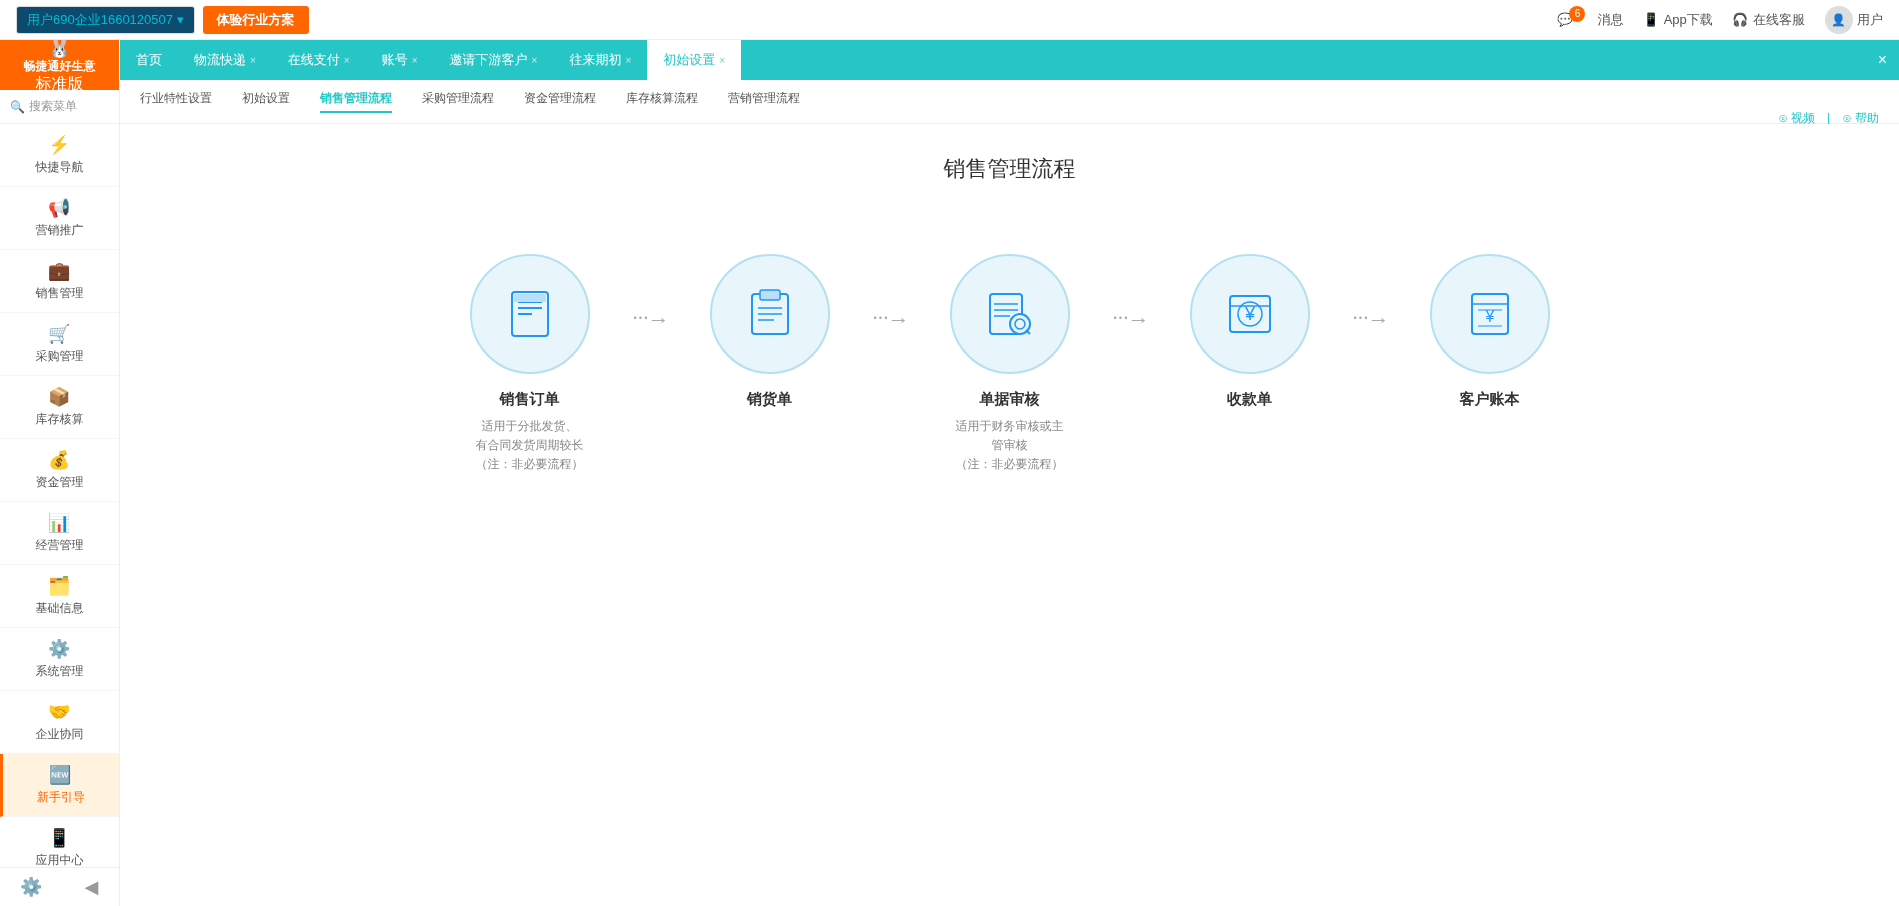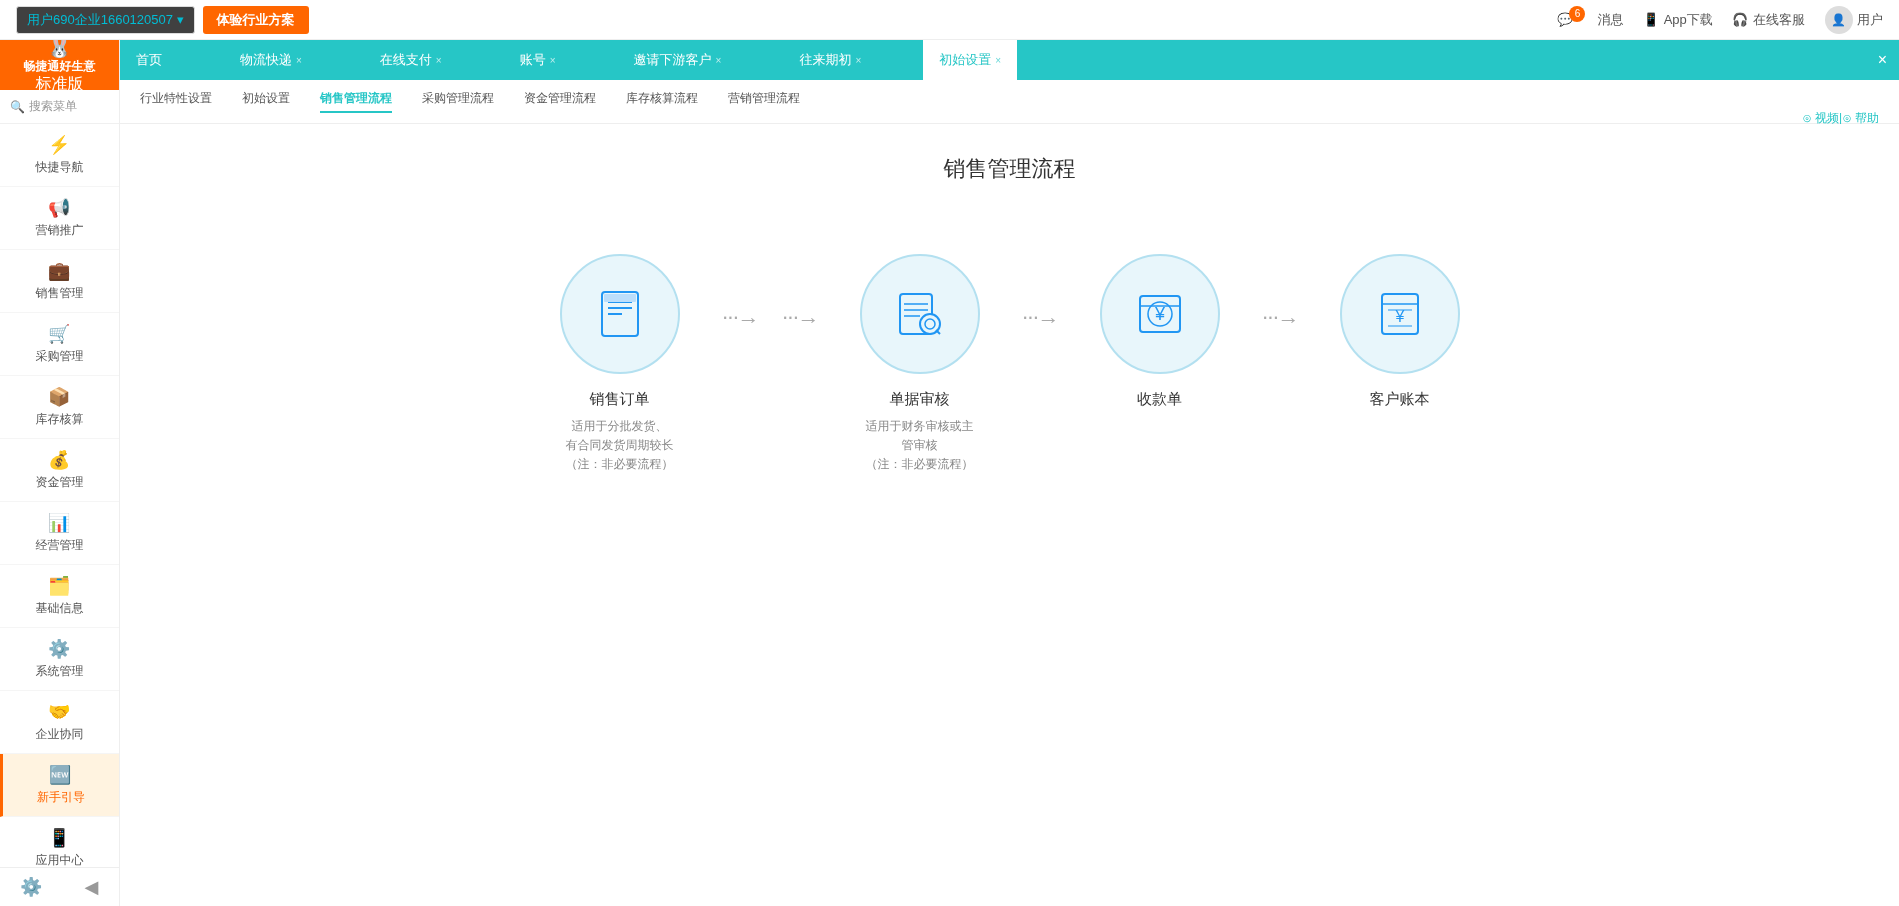--- a/index.html
+++ b/index.html
@@ -13,21 +13,21 @@
       align-items: center;
       justify-content: space-between;
       padding: 0 16px;
       border-bottom: 1px solid #eee;
       flex-shrink: 0;
     }
     .top-bar-left { display: flex; align-items: center; gap: 8px; }
     .user-selector {
       display: flex; align-items: center; gap: 4px;
       border: 1px solid #ddd; padding: 4px 10px; border-radius: 3px;
-      font-size: 13px; cursor: pointer; background: #404040;
+      font-size: 13px; cursor: pointer; background: #0c4a6e;
     }
     .user-selector span { color: #00bcd4; }
     .btn-experience {
       background: #f60; color: #fff; border: none;
       padding: 5px 14px; border-radius: 3px; cursor: pointer; font-size: 13px; font-weight: bold;
     }
     .top-bar-right { display: flex; align-items: center; gap: 20px; font-size: 13px; color: #555; }
     .top-bar-right .icon-item { display: flex; align-items: center; gap: 4px; cursor: pointer; }
     .badge { background: #f60; color: #fff; border-radius: 50%; font-size: 10px; width: 16px; height: 16px; display: flex; align-items: center; justify-content: center; position: relative; top: -6px; left: -8px; }
     .avatar { width: 28px; height: 28px; border-radius: 50%; background: #ddd; display: flex; align-items: center; justify-content: center; font-size: 12px; }
@@ -80,21 +80,20 @@
 
     
     .content-area { flex: 1; display: flex; flex-direction: column; overflow: hidden; }
 
     
     .nav-tabs-bar {
       height: 40px;
       background: #26c6c6;
       display: flex; align-items: stretch;
       flex-shrink: 0;
-      gap: 46px;
     }
     .nav-tab {
       display: flex; align-items: center; padding: 0 16px;
       color: #fff; font-size: 13px; cursor: pointer; gap: 4px;
       white-space: nowrap;
     }
     .nav-tab.active { background: #fff; color: #26c6c6; }
     .nav-tab .close-btn { font-size: 10px; opacity: 0.7; }
     .nav-tab-close-all {
       margin-left: auto;
@@ -110,21 +109,21 @@
       border-bottom: 1px solid #eee;
       flex-shrink: 0;
       gap: 30px;
     }
     .sub-tab {
       font-size: 12px; color: #555; cursor: pointer; padding-bottom: 4px;
       border-bottom: 2px solid transparent;
       white-space: nowrap;
     }
     .sub-tab.active { color: #26c6c6; border-bottom: 2px solid #26c6c6; font-weight: bold; }
-    .sub-tab-right { margin-left: auto; display: flex; align-items: center; color: #999; font-size: 12px; cursor: pointer; margin-top: 33px; }
+    .sub-tab-right { margin-left: auto; display: flex; align-items: center; gap: 12px; color: #999; font-size: 12px; cursor: pointer; margin-top: 33px; }
     .sub-tab-right span { color: #26c6c6; }
 
     
     .page-content { flex: 1; background: #fff; overflow-y: auto; padding: 30px 20px; }
     .page-title {
       text-align: center; font-size: 22px; color: #333; margin-bottom: 50px;
     }
 
     
     .flow-diagram {
@@ -137,21 +136,21 @@
     }
     .flow-circle {
       width: 120px; height: 120px; border-radius: 50%;
       border: 2px solid #b3e0f0;
       background: #e8f6fb;
       display: flex; align-items: center; justify-content: center;
       margin-bottom: 16px;
       position: relative;
     }
     .flow-circle svg { width: 56px; height: 56px; }
-    .flow-step-name { font-size: 15px; color: #333; font-weight: 400; margin-bottom: 8px; }
+    .flow-step-name { font-size: 15px; color: #333; font-weight: 700; margin-bottom: 8px; }
     .flow-step-desc { font-size: 12px; color: #888; text-align: center; line-height: 1.6; }
     .flow-arrow {
       display: flex; align-items: center; justify-content: center;
       padding-top: 50px; 
       color: #aaa; font-size: 22px; width: 60px; flex-shrink: 0;
       letter-spacing: -2px;
     }
   </style>
 </head>
 <body>
@@ -333,20 +332,33 @@
               <line x1="16" y1="28" x2="30" y2="28" stroke="#2196F3" stroke-width="2"></line>
               <rect x="12" y="8" width="32" height="8" rx="1" fill="#bbdefb"></rect>
             </svg>
           </div>
           <span class="flow-step-name">销售订单</span>
           <span class="flow-step-desc">适用于分批发货、<br>有合同发货周期较长<br>（注：非必要流程）</span>
         </div>
 
         <div class="flow-arrow">···→</div>
 
+        <div class="flow-step">
+          <div class="flow-circle">
+            <svg viewBox="0 0 56 56" fill="none" xmlns="http://www.w3.org/2000/svg">
+              <rect x="10" y="8" width="36" height="40" rx="3" stroke="#2196F3" stroke-width="2" fill="#e8f6fb"></rect>
+              <rect x="18" y="4" width="20" height="10" rx="2" fill="#bbdefb" stroke="#2196F3" stroke-width="1.5"></rect>
+              <line x1="16" y1="22" x2="40" y2="22" stroke="#2196F3" stroke-width="1.5"></line>
+              <line x1="16" y1="28" x2="40" y2="28" stroke="#2196F3" stroke-width="1.5"></line>
+              <line x1="16" y1="34" x2="32" y2="34" stroke="#2196F3" stroke-width="1.5"></line>
+            </svg>
+          </div>
+          <span class="flow-step-name">销货单</span>
+          <span class="flow-step-desc"></span>
+        </div>
 
         <div class="flow-arrow">···→</div>
 
         <div class="flow-step">
           <div class="flow-circle">
             <svg viewBox="0 0 56 56" fill="none" xmlns="http://www.w3.org/2000/svg">
               <rect x="8" y="8" width="32" height="40" rx="3" stroke="#2196F3" stroke-width="2" fill="#e8f6fb"></rect>
               <line x1="12" y1="18" x2="36" y2="18" stroke="#2196F3" stroke-width="1.5"></line>
               <line x1="12" y1="24" x2="36" y2="24" stroke="#2196F3" stroke-width="1.5"></line>
               <line x1="12" y1="30" x2="28" y2="30" stroke="#2196F3" stroke-width="1.5"></line>

